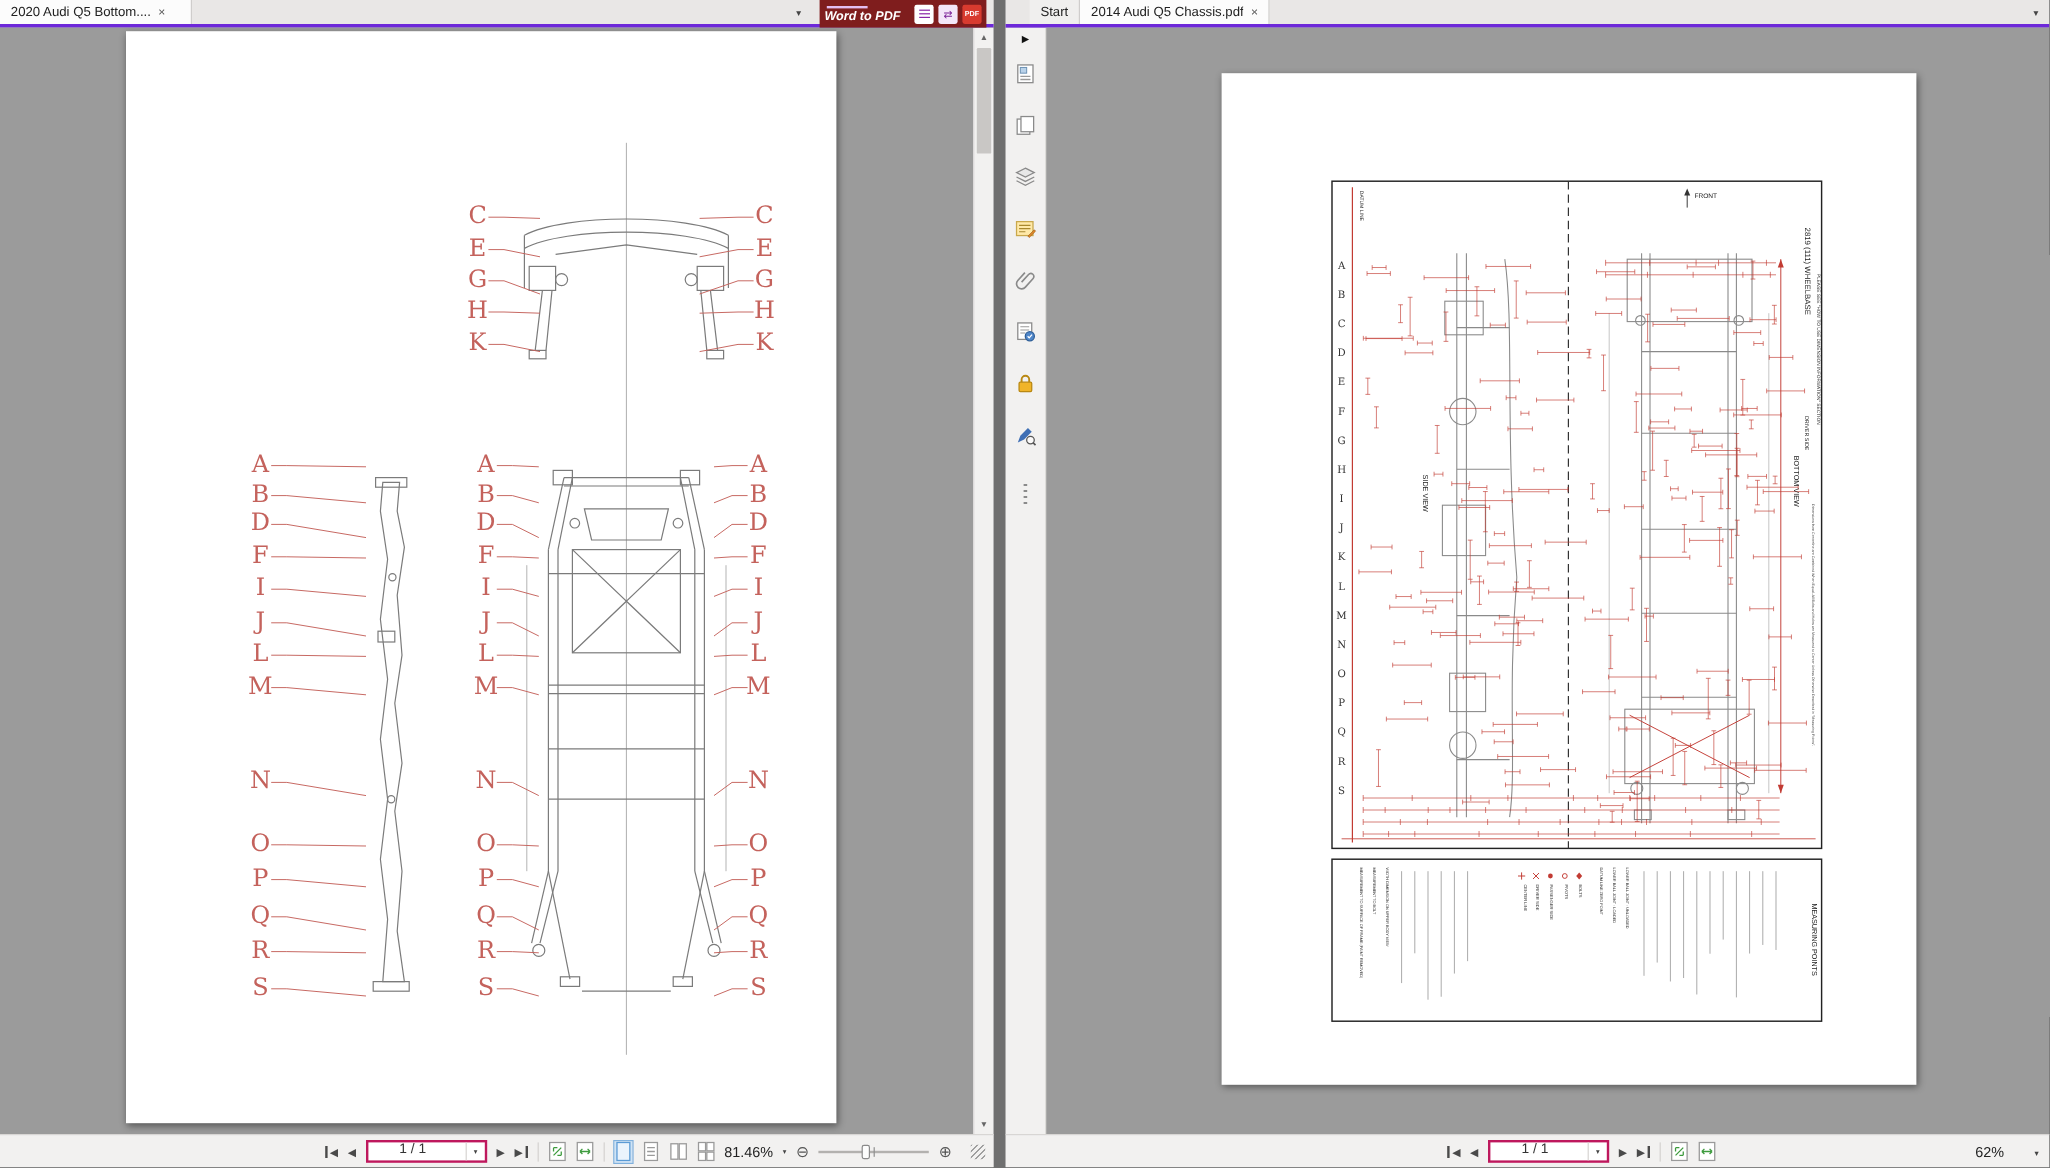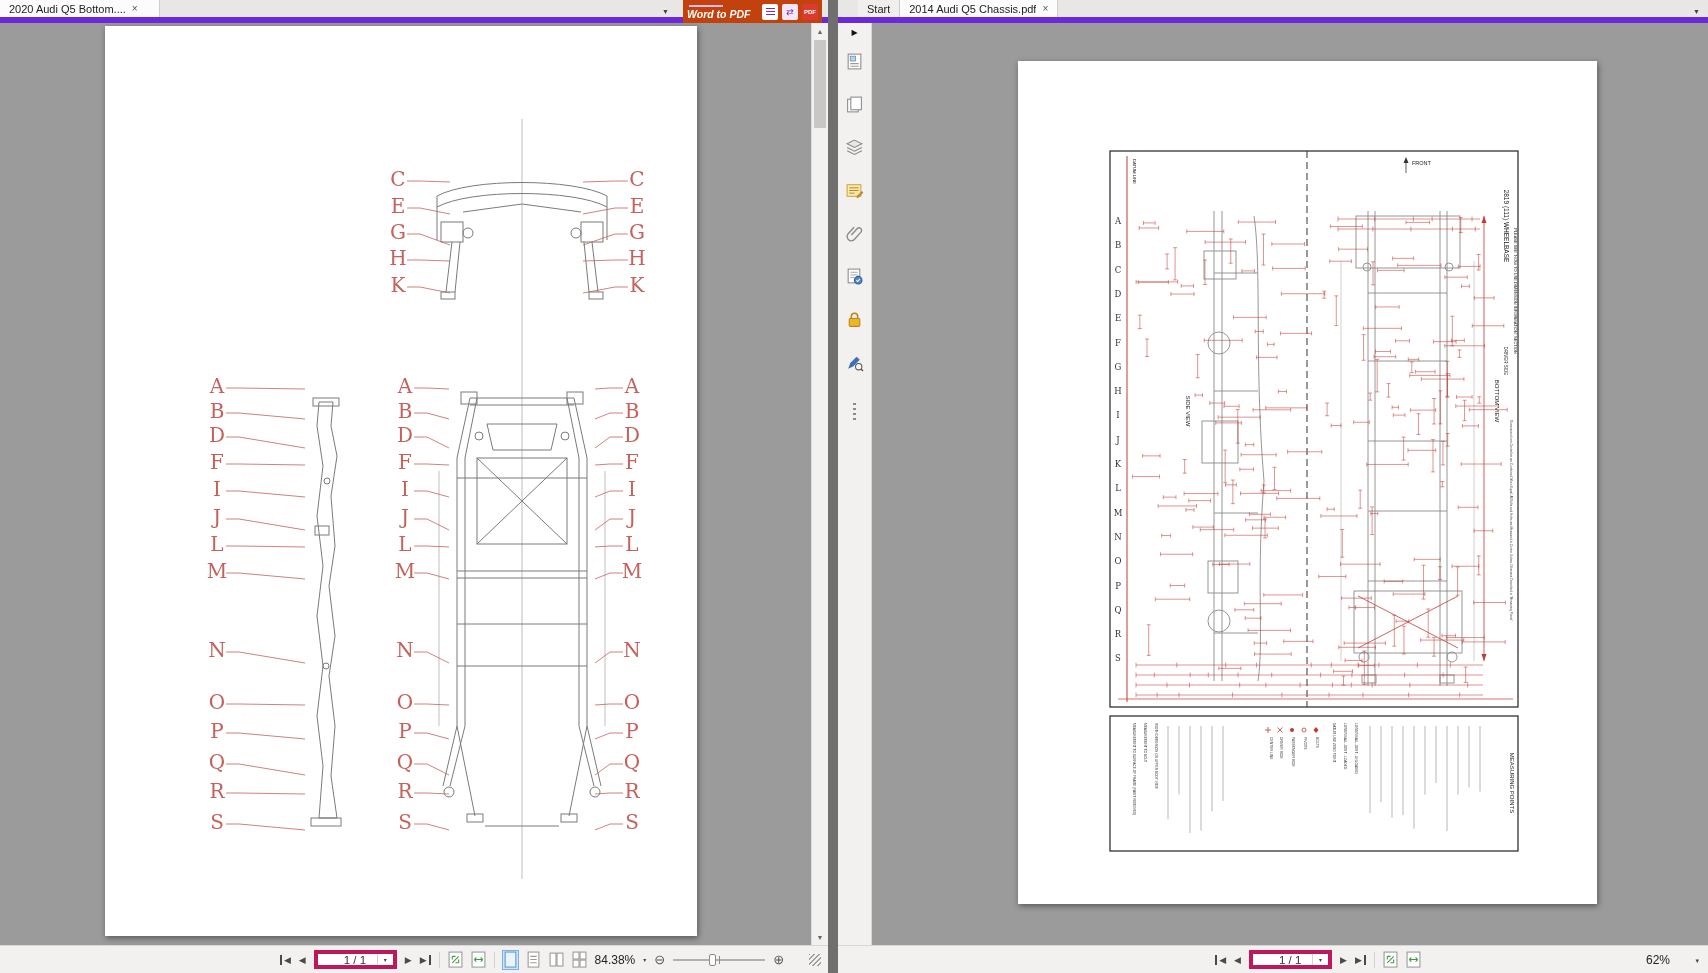--- a/index.html
+++ b/index.html
@@ -4,32 +4,32 @@
 <style>
 *{margin:0;padding:0;box-sizing:border-box}
 html,body{background:#555}
 body{font-family:"Liberation Sans",sans-serif}
 .desktop{position:relative;width:1708px;height:973px;display:flex;overflow:hidden;background:#9b9b9b}
 .app{display:flex;flex-direction:column;height:100%;position:relative}
 .app-left{width:828px}
 .app-divider{width:10px;background:#6f6f6f;flex:0 0 10px}
 .app-right{flex:1}
 
-.tabbar{height:23px;flex:0 0 23px;background:#e9e7e6;border-bottom:6px solid #6d28d9;display:flex;align-items:stretch;position:relative}
+.tabbar{height:23px;flex:0 0 23px;background:#e9e7e6;border-bottom:3px solid #6d28d9;display:flex;align-items:stretch;position:relative}
 .tab{display:flex;align-items:center;gap:6px;padding:0 9px;font-size:11px;color:#222;background:#f0efee;border-right:1px solid #cfcdcc;position:relative;white-space:nowrap}
 .tab.active{background:#fcfcfc}
 .tab-label{overflow:hidden;text-overflow:ellipsis;max-width:150px}
 .tab-close{font-size:10px;color:#555}
 .tab-caret{position:absolute;font-size:7px;color:#444;top:8px}
 .tabbar-left .tab{width:160px}
 .tabbar-left .tab-caret{left:662px}
 .tabbar-right{padding-left:20px}
 .tabbar-right .tab-caret{right:8px}
 
-.banner{position:absolute;top:0;left:683px;width:139px;height:23px;background:#c2410c;display:flex;align-items:center;padding:4px 4px;gap:4px;color:#fff;z-index:5}
+.banner{position:absolute;top:0;left:683px;width:139px;height:23px;background:#7f1d1d;display:flex;align-items:center;padding:4px 4px;gap:4px;color:#fff;z-index:5}
 .banner-text{flex:1;display:flex;flex-direction:column;align-items:flex-start;line-height:1;overflow:hidden}
 .banner-rule{width:34px;height:2px;background:#e3bdf0;margin:1px 0 2px 2px}
 .banner-label{font-style:italic;font-weight:bold;font-size:10.5px;white-space:nowrap}
 .bicon{width:16px;height:16px;border-radius:2px;display:flex;align-items:center;justify-content:center;flex:0 0 16px}
 .bicon-doc{background:#fff;flex-direction:column;gap:1.5px}
 .bicon-doc i{display:block;width:9px;height:1.3px;background:#8a25a7}
 .bicon-swap{background:#f3e6f8;color:#7a1f95;font-size:9px}
 .bicon-pdf{background:#d83b2f;color:#fff;font-size:6px;font-weight:bold}
 
 .app-body{flex:1;display:flex;min-height:0}
@@ -49,21 +49,21 @@
 .ticon{width:20px;height:20px;margin-bottom:23px;display:flex;align-items:center;justify-content:center}
 .ticon svg{width:19px;height:19px}
 .drag-dots{width:3px;height:18px;margin-top:8px;background:repeating-linear-gradient(#8b8b8b 0 2px,transparent 2px 5px)}
 
 .statusbar{height:28px;flex:0 0 28px;background:#f2f1f0;border-top:1px solid #d8d6d4;display:flex;align-items:center;position:relative;font-size:12px;color:#333}
 .sb-center{display:flex;align-items:center;gap:8px;margin:0 auto;transform:translateX(118px)}
 .app-right .sb-center{transform:translateX(45px)}
 .nav-btn{font-size:9px;color:#4a4a4a;line-height:10px}
 .nav-btn.first{border-left:2px solid #4a4a4a;padding-left:2px}
 .nav-btn.last{border-right:2px solid #4a4a4a;padding-right:2px}
-.page-field{width:83px;height:19px;background:#fff;border:4px solid #be185d;display:flex;font-size:11.5px}
+.page-field{width:101px;height:19px;background:#fff;border:2px solid #be185d;display:flex;font-size:11.5px}
 .page-field .page-value{flex:1;text-align:left;padding-left:26px}
 .field-caret{width:16px;height:100%;border-left:1px solid #d6d4d2;font-size:6px;display:flex;align-items:center;justify-content:center;color:#444}
 .sep{width:1px;height:16px;background:#d4d2d0}
 .vm{width:15px;height:18px;display:flex;align-items:center;justify-content:center}
 .vm.sel{background:#cfe3f6;outline:1px solid #7fb0dd}
 .zoom-value{font-size:12px;color:#222}
 .zoom-caret{font-size:6px;color:#444}
 .zoom-out,.zoom-in{font-size:13px;color:#555;line-height:13px}
 .zslider{width:92px;height:14px;position:relative}
 .zslider .track{position:absolute;top:6px;left:0;right:0;height:2px;background:#b3b1af}
@@ -312,21 +312,21 @@
             </svg>
         </span>
         <span class="vm">
           <svg viewBox="0 0 14 16">
               <rect x="1" y="1" width="5.5" height="6.5" fill="#fff" stroke="#9a9a9a"></rect>
               <rect x="7.5" y="1" width="5.5" height="6.5" fill="#fff" stroke="#9a9a9a"></rect>
               <rect x="1" y="8.5" width="5.5" height="6.5" fill="#fff" stroke="#9a9a9a"></rect>
               <rect x="7.5" y="8.5" width="5.5" height="6.5" fill="#fff" stroke="#9a9a9a"></rect>
             </svg>
         </span>
-        <span class="zoom-value">84.38%</span>
+        <span class="zoom-value">81.46%</span>
         <span class="zoom-caret">▾</span>
         <span class="zoom-out">⊖</span>
         <div class="zslider">
           <div class="track"></div>
           <div class="mid"></div>
           <div class="handle"></div>
         </div>
         <span class="zoom-in">⊕</span>
       </div>
       <span class="grip"></span>

